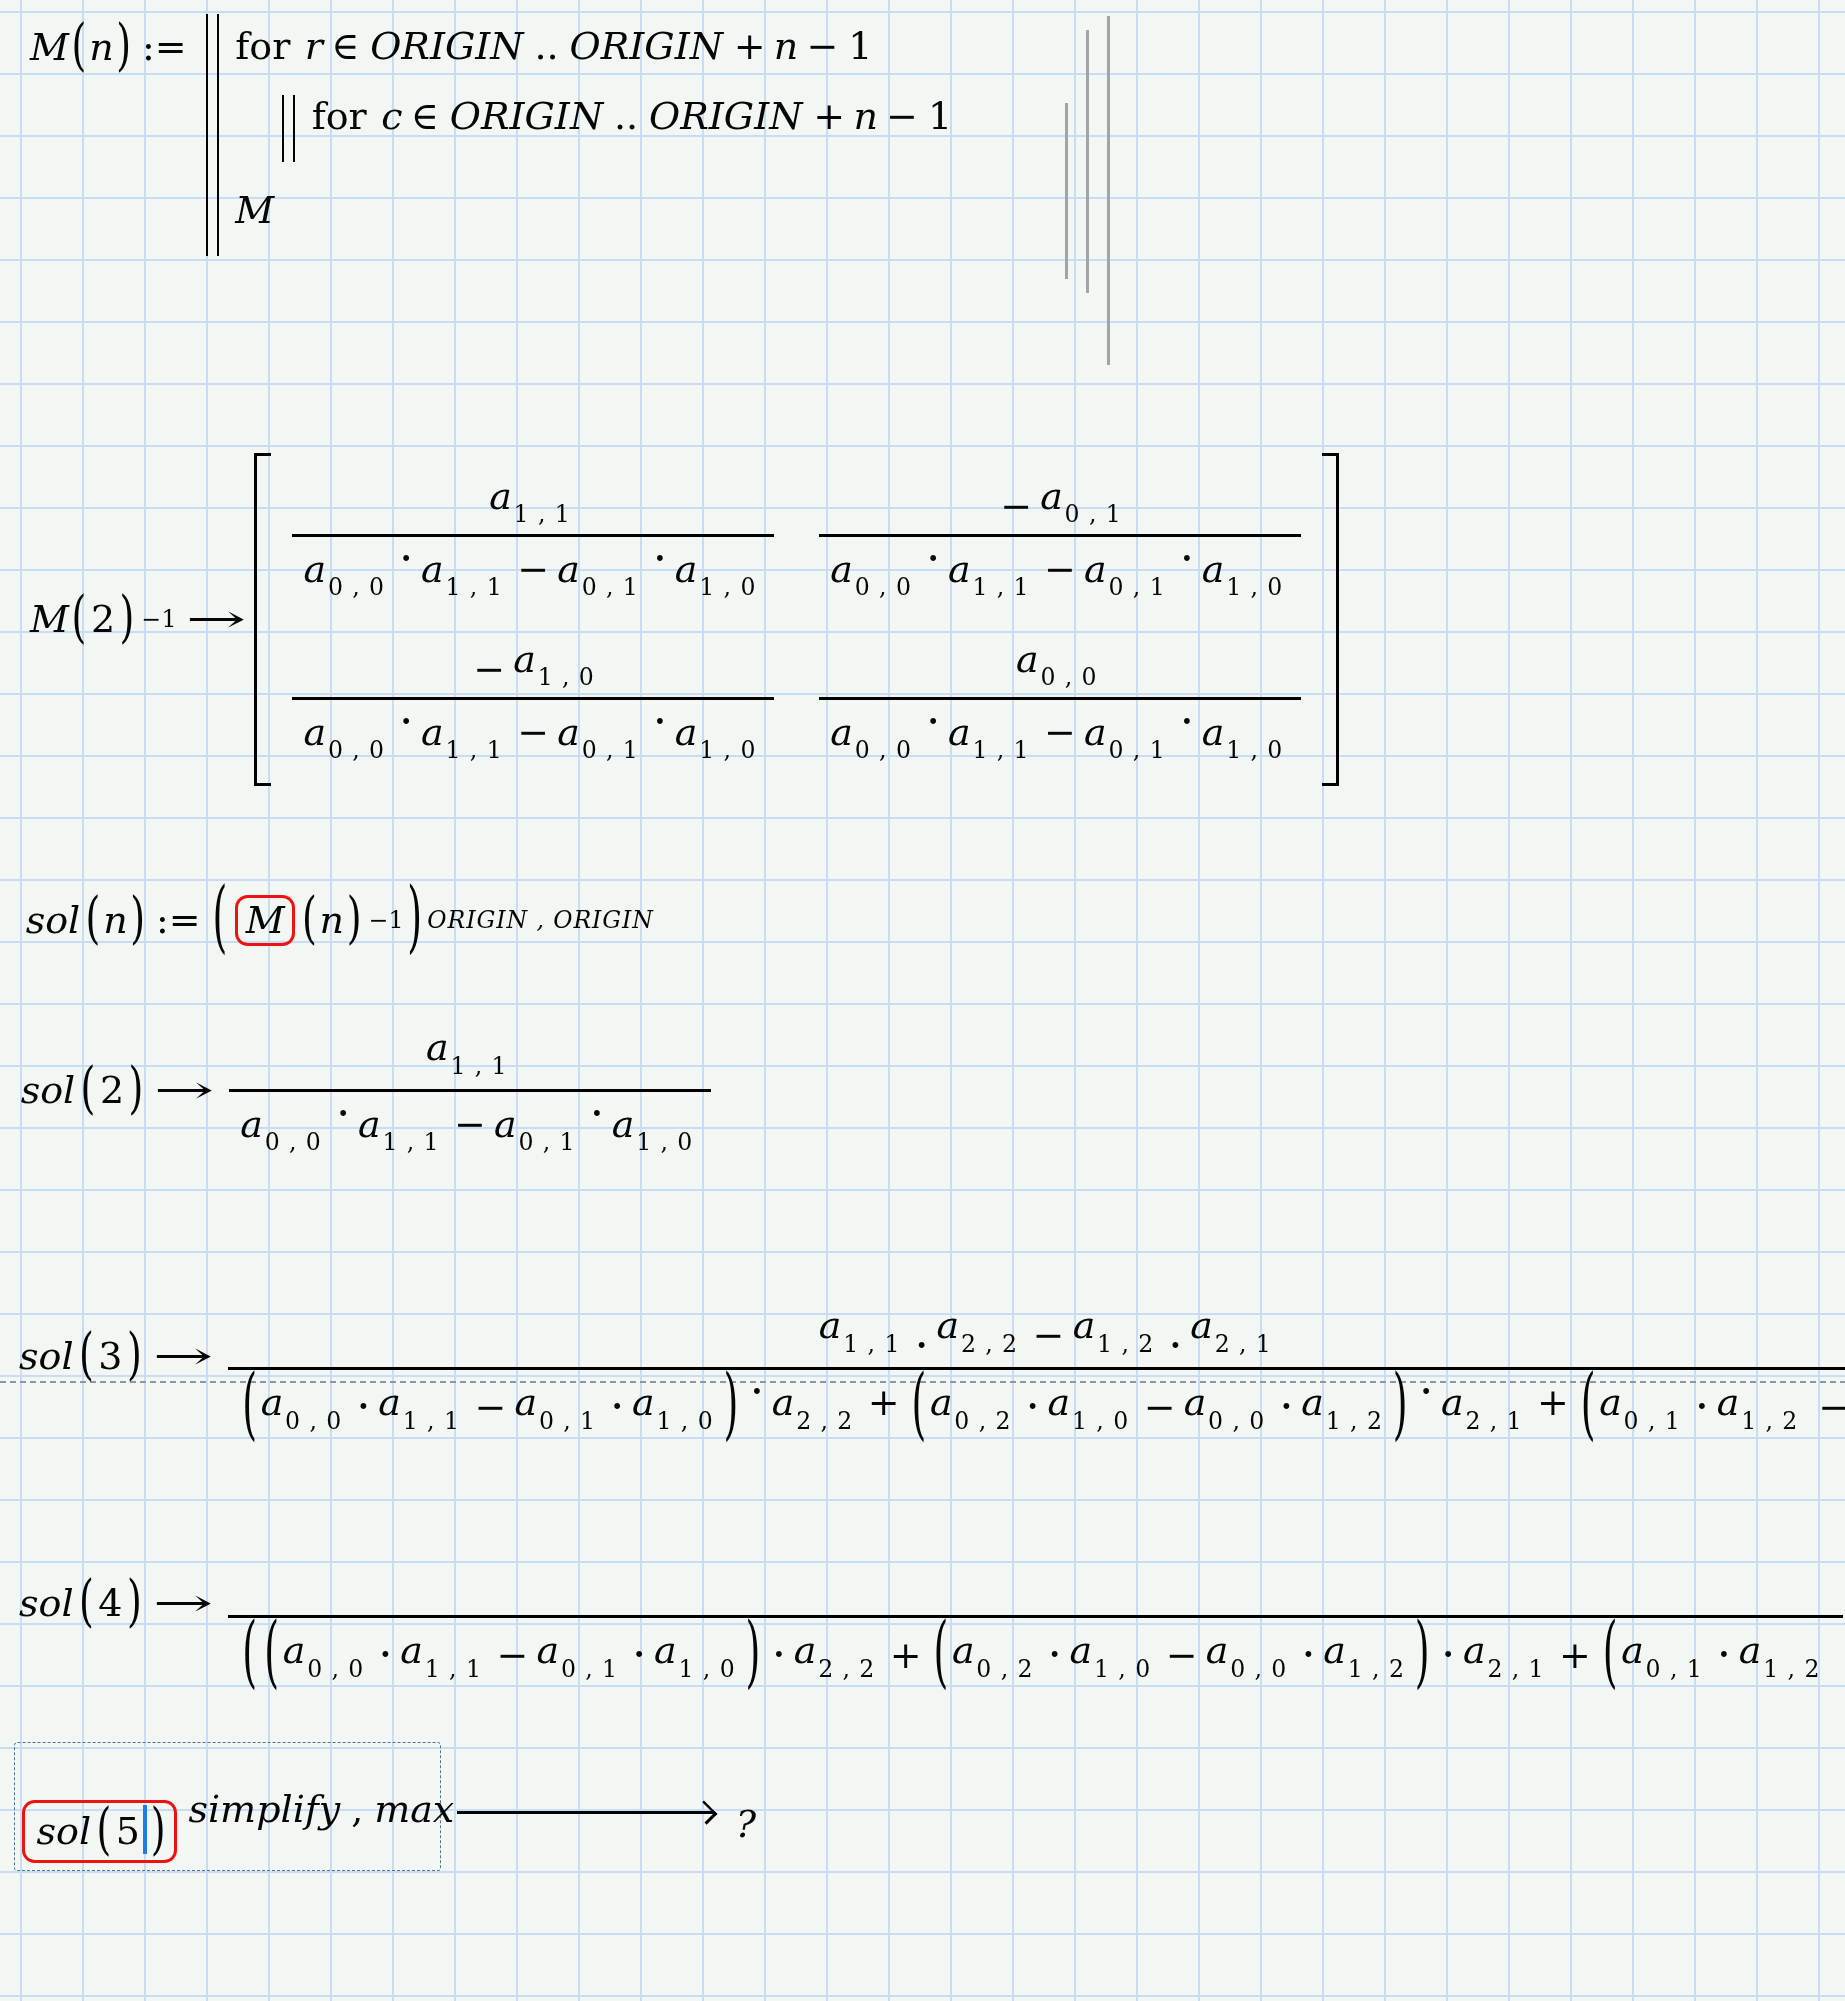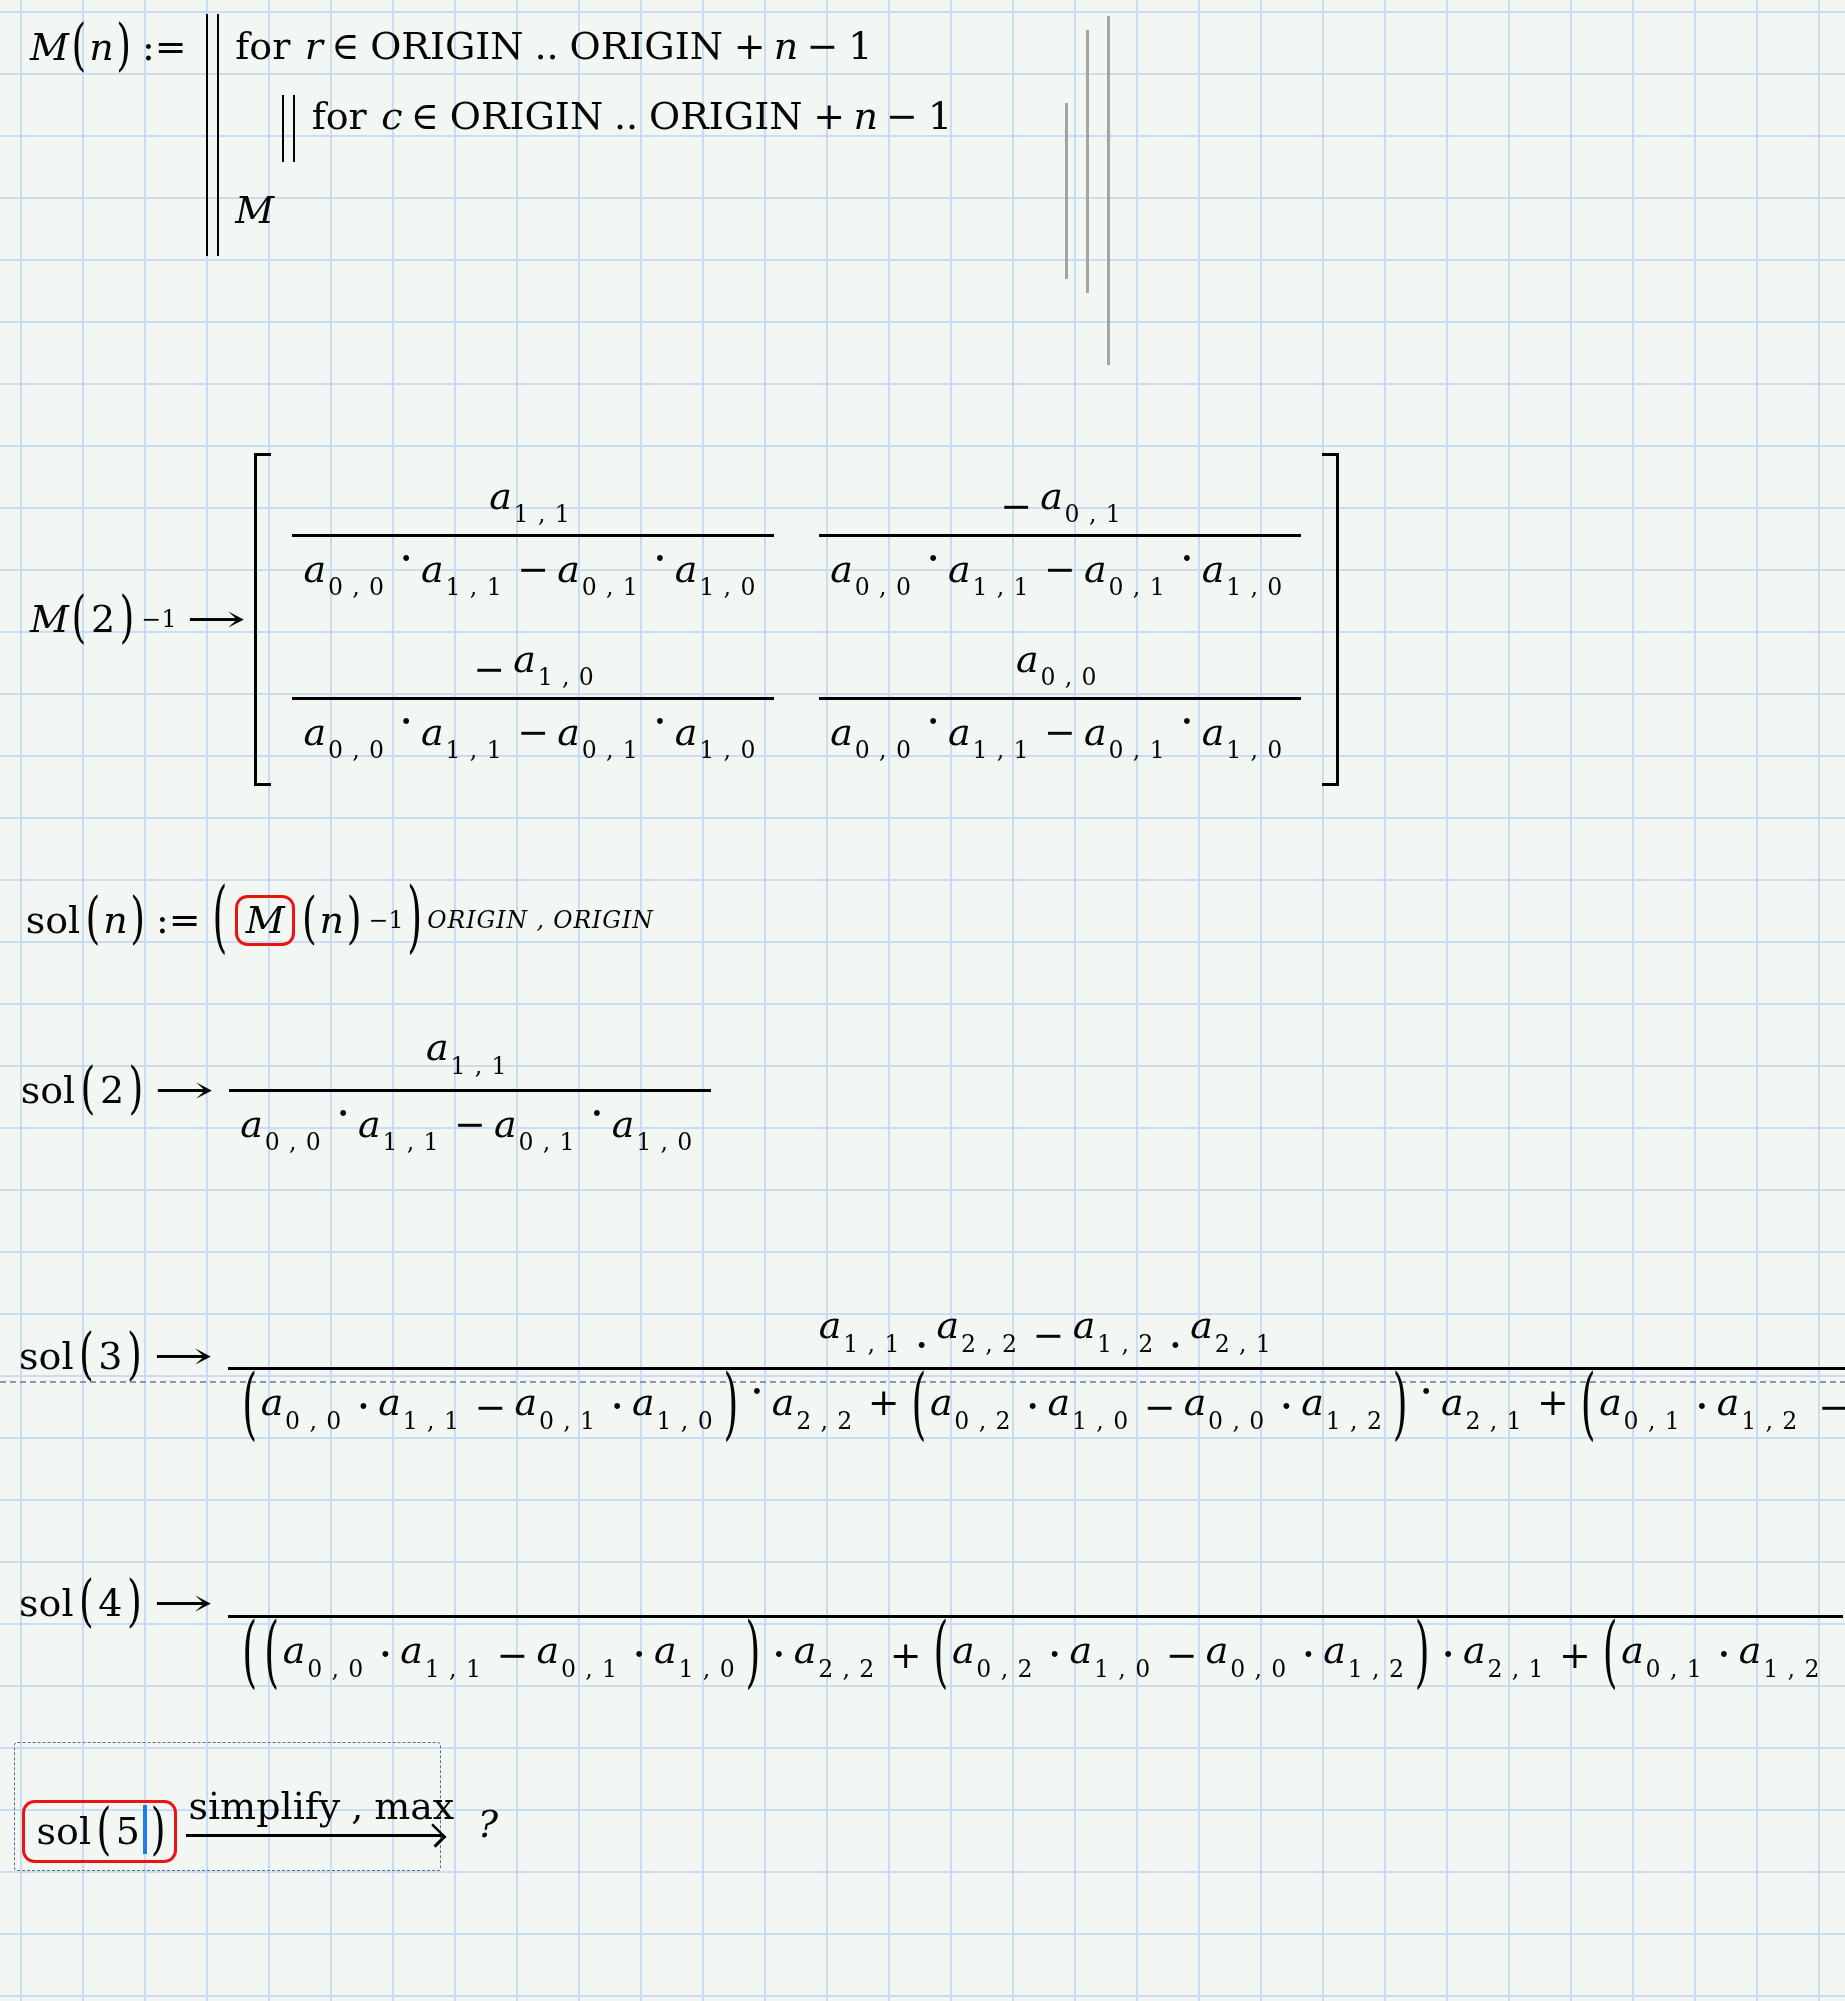--- a/index.html
+++ b/index.html
@@ -10,21 +10,21 @@
       linear-gradient(to right,#c8ddf3 1.8px,transparent 1.8px),
       linear-gradient(to bottom,#c8ddf3 1.8px,transparent 1.8px);
     background-size:62px 62px;
     background-position:20px 11px;
     font-family:"DejaVu Serif","DejaVu Sans",serif;
   }
   .math{font-size:38px;color:#060606;line-height:1.15;white-space:nowrap}
   .row{position:absolute;display:flex;align-items:center}
   .expr{display:inline-flex;align-items:center}
   .vb{font-style:italic}
-  .itx{margin:0 2.7px}
+  .itx{font-style:italic;margin:0 2.7px}
   .kw{margin-right:5.5px}
   .numd{margin:0 1.8px}
   .op{margin:0 8.2px}
   .sub{font-size:23.6px;vertical-align:-13.6px;margin:0 6.4px 0 1.8px;letter-spacing:0.9px}
   .it{font-style:italic}
   .sup{font-size:23.6px;vertical-align:22px;margin-left:4.5px}
   .ssub{font-size:23.6px;vertical-align:-19px;margin-left:1.8px;font-style:italic;letter-spacing:0.9px}
   .dot{font-size:20px;vertical-align:6.4px;margin:0 9px}
   .spc{display:inline-block}
   .fp{display:inline-block;transform:scaleY(1.45);transform-origin:center 58%;margin:0 2.7px}
@@ -47,21 +47,21 @@
   .mbracket{width:13.6px;border:3.6px solid #000}
   .mbracket.l{border-right:none}
   .mbracket.r{border-left:none}
   .mgrid{display:grid;grid-template-columns:auto auto;column-gap:31px;row-gap:36px;padding:22px 14.5px;align-items:center;justify-items:center}
   #m2inv .fnum{padding-bottom:5.5px}
   #sol3 .fnum{min-height:87px}
   #sol4 .fnum{min-height:53px}
   #pagebreak{position:absolute;left:0;top:1381px;width:1846px;border-top:2.7px dashed #8e989e;z-index:0}
   .zhi{z-index:2}
   #sol5box{position:absolute;left:13.6px;top:1742px;width:411px;height:127px;border:1.8px dashed #52748a;border-radius:3.6px;display:flex;align-items:flex-end;padding:0 7.3px}
-  .limit{display:inline-flex;flex-direction:column;margin:0 5.5px 33px 9px}
+  .limit{display:inline-flex;flex-direction:row;align-items:center;margin:0 5.5px 33px 9px}
   .limtext{font-size:38px;margin-bottom:5.5px}
   .arrowline{position:relative;height:3.2px;background:#000;width:258px}
   .arrowline::after{content:'';position:absolute;right:0;top:-7.7px;width:15.5px;height:15.5px;border-top:3.2px solid #000;border-right:3.2px solid #000;transform:rotate(45deg) scaleY(.8);transform-origin:center}
   .qmark{font-size:38px;font-style:italic;margin:0 0 23.6px 12.7px}
   #sol5box .redbox{margin:0 0 7.3px 0;padding:1.8px 5.5px 5.5px 9px}
 </style>
 </head>
 <body>
 
 <div id="pagebreak"></div>

